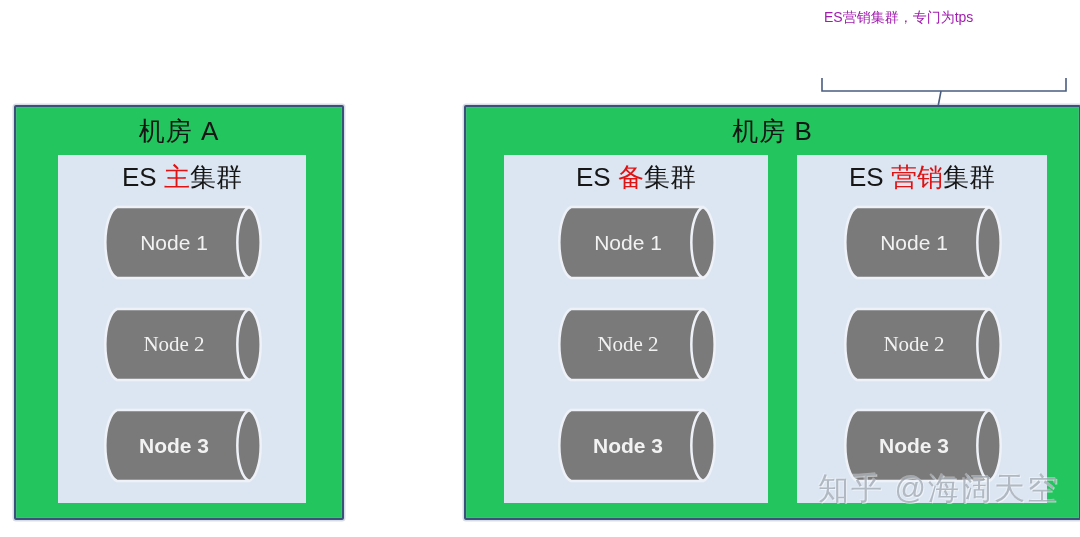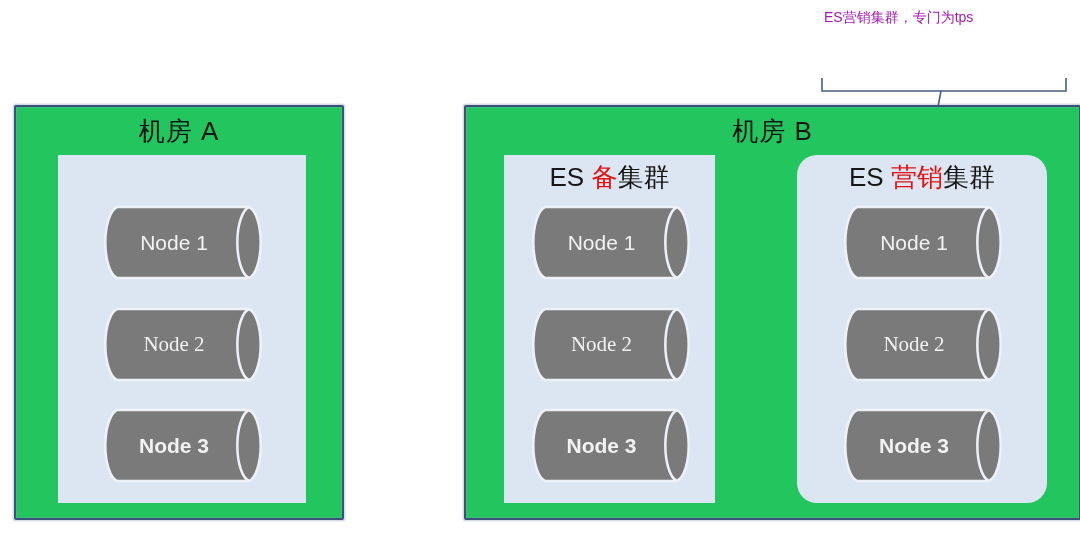--- a/index.html
+++ b/index.html
@@ -14,22 +14,22 @@
   }
   .room-a{left:14px;top:105px;width:326px;height:411px;}
   .room-b{left:444px;top:105px;width:613px;height:411px;margin-left:20px;}
   .room-title{
     position:absolute;top:7px;left:0;width:100%;text-align:center;
     font-size:26px;color:#161616;letter-spacing:1px;
   }
   
   .cluster{position:absolute;background:#dce6f2;}
   .cluster-a1{left:42px;top:48px;width:248px;height:348px;}
-  .cluster-b1{left:38px;top:48px;width:211px;height:348px;}
-  .cluster-b2{left:331px;top:48px;width:250px;height:348px;border-radius:20px;}
+  .cluster-b1{left:38px;top:48px;width:264px;height:348px;}
+  .cluster-b2{left:331px;top:48px;width:250px;height:348px;}
   .cluster-title{
     position:absolute;top:5px;left:0;width:100%;text-align:center;
     font-size:26px;color:#161616;
   }
   .red{color:#e01212;}
   
   .node{position:absolute;left:50%;transform:translateX(-50%);width:162px;height:75px;}
   .node-1{top:50px;}
   .node-2{top:152px;font-family:Liberation Serif, serif;}
   .node-3{top:253px;font-weight:bold;}
@@ -73,20 +73,23 @@
 
   <svg class="connector" viewBox="0 0 1080 537">
     <path d="M 822 78 L 822 91 L 1066 91 L 1066 78" fill="none" stroke="#4a5d80" stroke-width="1.6"></path>
     <line x1="941" y1="91" x2="928" y2="160" stroke="#4a5d80" stroke-width="1.6"></line>
   </svg>
 
   <div class="room room-a">
     <div class="room-title">机房 A</div>
 
     <div class="cluster cluster-a1">
+      <div class="cluster-title">
+        <span>ES </span><span class="red">主</span><span>集群</span>
+      </div>
       <div class="node node-1">
         <svg viewBox="0 0 162 75">
             <use href="#cylshape"></use>
           </svg>
         <span class="node-label">Node 1</span>
       </div>
       <div class="node node-2">
         <svg viewBox="0 0 162 75">
             <use href="#cylshape"></use>
           </svg>
@@ -146,14 +149,15 @@
       </div>
       <div class="node node-3">
         <svg viewBox="0 0 162 75">
             <use href="#cylshape"></use>
           </svg>
         <span class="node-label">Node 3</span>
       </div>
     </div>
   </div>
 
+  <div class="watermark">知乎 @海阔天空</div>
 
 </div>
 
 </body></html>

